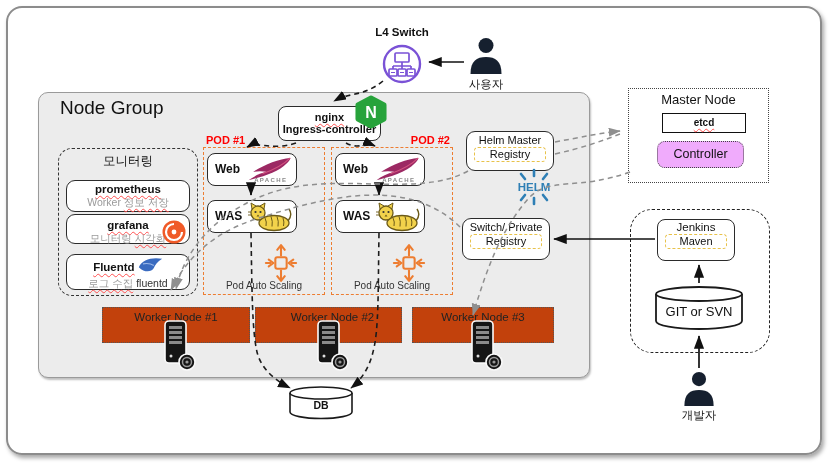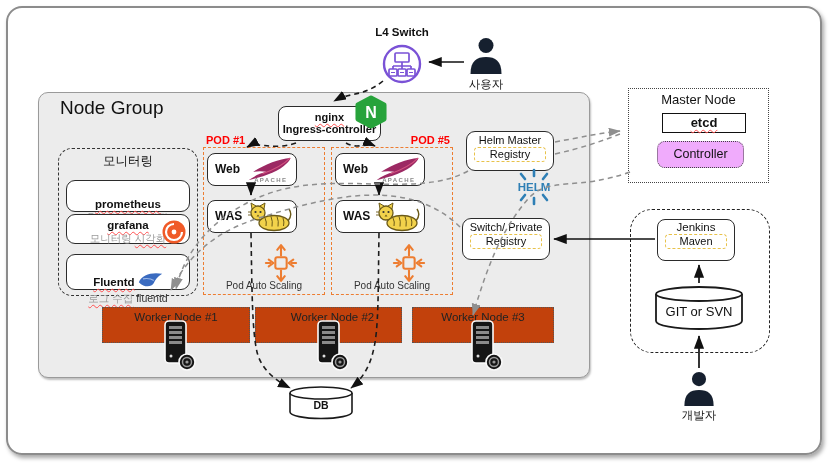--- a/index.html
+++ b/index.html
@@ -15,21 +15,21 @@
     font-size:11px;padding:0 0 1px;}
   .sq{text-decoration-line:underline;text-decoration-style:wavy;text-decoration-color:#ff5050;
     text-decoration-thickness:1px;text-underline-offset:2px;}
   .node-group{position:absolute;left:38px;top:92px;width:550px;height:284px;background:#ececec;
     border:1.5px solid #9a9a9a;border-radius:10px;box-shadow:1px 2px 2px rgba(0,0,0,.25);}
   .ng-title{position:absolute;left:60px;top:97px;font-size:19px;color:#111;}
   .mon{position:absolute;left:58px;top:148px;width:140px;height:148px;border:1.6px dashed #333;
     border-radius:14px;box-sizing:border-box;}
   .mon-item{position:absolute;left:66px;width:124px;background:#fff;border:1.8px solid #2b2b2b;
     border-radius:9px;box-sizing:border-box;text-align:center;}
-  .mname{font-size:11.5px;font-weight:bold;line-height:13px;margin-top:17px;}
+  .mname{font-size:11.5px;font-weight:bold;line-height:13px;margin-top:2px;}
   .mdesc{font-size:10.5px;color:#9a9a9a;line-height:12px;}
   .pod{position:absolute;top:147px;width:122px;height:148px;border:1.6px dashed #ED7D31;box-sizing:border-box;}
   .pod-label{position:absolute;top:-14px;font-size:11px;font-weight:bold;color:#FF0000;}
   .tier{position:absolute;left:3px;width:90px;height:33px;background:#fff;border:1.7px solid #2b2b2b;
     border-radius:8px;box-sizing:border-box;}
   .tier-label{position:absolute;left:7px;top:8px;font-size:12px;font-weight:bold;}
   .autoscale-label{position:absolute;bottom:3px;left:0;width:100%;text-align:center;font-size:10px;color:#333;}
   .worker{position:absolute;top:307px;height:36px;background:#c2410c;border:1.5px dotted #555;box-sizing:border-box;text-align:center;}
   .worker-label{font-size:11.5px;margin-top:3px;color:#222;}
   .master{position:absolute;left:628px;top:88px;width:141px;height:95px;border:1.5px dotted #444;
@@ -80,21 +80,21 @@
         <text x="17" y="24" text-anchor="middle" font-size="17" font-weight="bold" fill="#fff">N</text>
       </svg>
     </div>
   </div>
 
   <div class="mon">
     <div class="ctr" style="margin-top:4px;font-size:12.5px;">모니터링</div>
   </div>
   <div class="mon-item" style="top:180px;height:32px;">
     <div class="mname sq">prometheus</div>
-    <div class="mdesc"><span>Private</span>
+    <div class="mdesc"><span>Worker</span>
       <span class="sq">정보 저장</span></div>
   </div>
   <div class="mon-item" style="top:214px;height:30px;">
     <div class="mname sq" style="margin-top:4px;">grafana</div>
     <div class="mdesc"><span>모니터링</span>
       <span class="sq">시각화</span></div>
     <div class="abs" style="right:2px;top:4px;width:26px;height:26px;">
       <svg width="26" height="26" viewBox="0 0 26 26">
         <circle cx="13" cy="13" r="11.5" fill="#F05A28"></circle>
         <path d="M13,5 a8,8 0 1,0 8,8" fill="none" stroke="#fff" stroke-width="2.2"></path>
@@ -151,21 +151,21 @@
             <path d="M5,19.5 L10,23 L5,26.5"></path>
           <path d="M34,23 H29"></path>
             <path d="M31,19.5 L26,23 L31,26.5"></path>
         </g>
       </svg>
     </div>
     <div class="autoscale-label">Pod Auto Scaling</div>
   </div>
 
   <div class="pod" style="left:331px;">
-    <div class="pod-label" style="right:2px;">POD #5</div>
+    <div class="pod-label" style="right:2px;">POD #2</div>
     <div class="tier" style="top:5px;">
       <span class="tier-label">Web</span>
       <span class="abs" style="right:2px;top:2px;">
         <svg width="52" height="28" viewBox="0 0 56 30">
           <path d="M52,2 C40,3 24,9 12,17 C17,16 22,16 26,17 C19,19 12,22 7,26 C20,23 40,17 48,8 C50,6 52,4 52,2 z" fill="#9C2963"></path>
           <path d="M52,2 C44,10 34,15 22,19" stroke="#D2527F" stroke-width="1.2" fill="none"></path>
           <text x="31" y="28" text-anchor="middle" font-size="6.5" letter-spacing="1.5" fill="#8a8a8a" font-weight="bold">APACHE</text>
         </svg></span>
     </div>
     <div class="tier" style="top:52px;">
@@ -274,21 +274,21 @@
     </svg>
   </div>
   <div class="box" style="left:462px;top:218px;width:88px;height:42px;border-radius:9px;">
     <div style="font-size:11px;margin-top:2px;">Switch/ Private</div>
     <div class="ybox">Registry</div>
   </div>
 
   <div class="master">
     <div style="font-size:13px;margin-top:3px;">Master Node</div>
     <div class="abs" style="left:33px;top:24px;width:84px;height:20px;border:1.9px solid #111;background:#fff;
-         font-size:13px;font-weight:bold;text-align:center;line-height:17px;"><span class="sq">etcd</span></div>
+         font-size:10px;font-weight:bold;text-align:center;line-height:17px;"><span class="sq">etcd</span></div>
     <div class="abs" style="left:28px;top:52px;width:87px;height:27px;border:1.4px dotted #444;border-radius:8px;
          background:#f0abfc;font-size:12.5px;text-align:center;line-height:25px;"><span>Controller</span></div>
   </div>
 
   <div class="devbox"></div>
   <div class="box" style="left:657px;top:219px;width:78px;height:42px;">
     <div style="font-size:11.5px;margin-top:1px;">Jenkins</div>
     <div class="ybox">Maven</div>
   </div>
   <div class="abs" style="left:653px;top:285px;">

